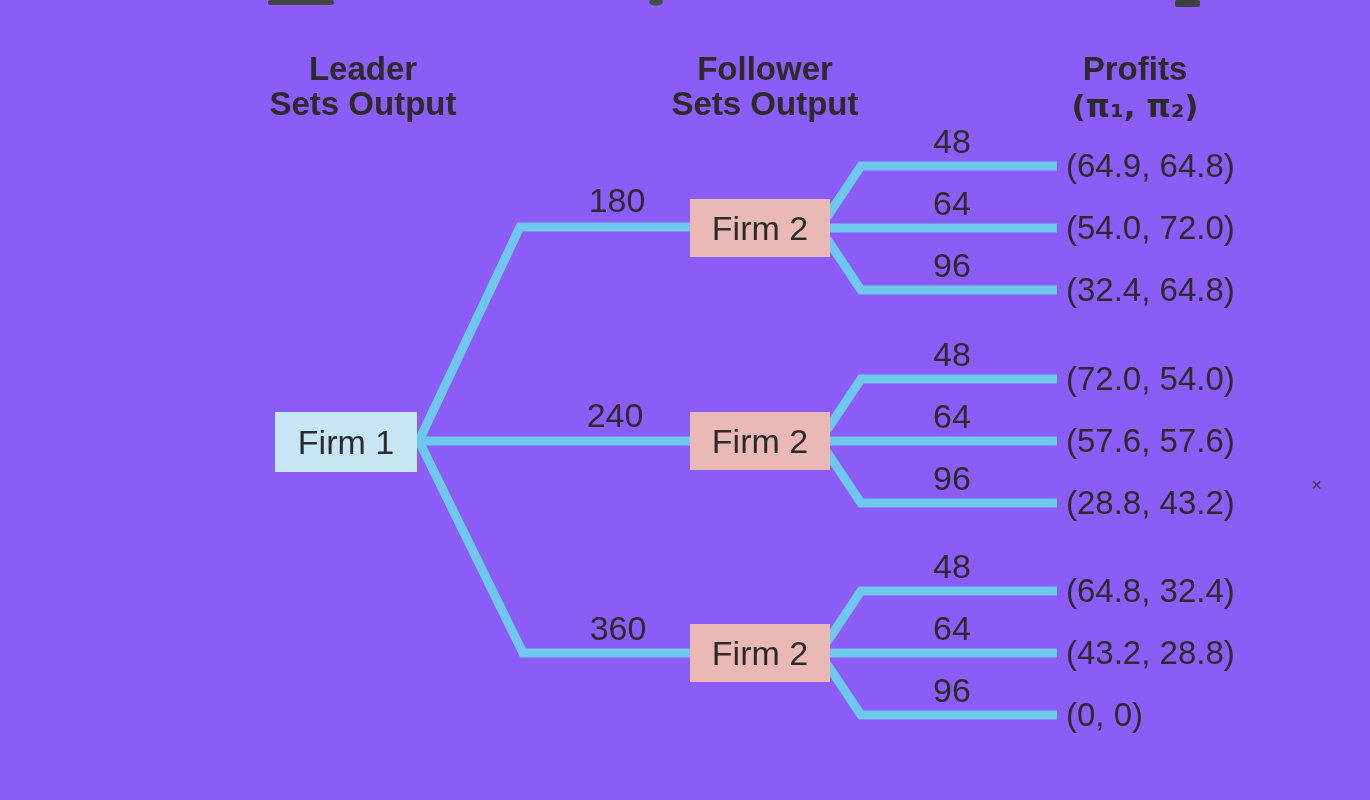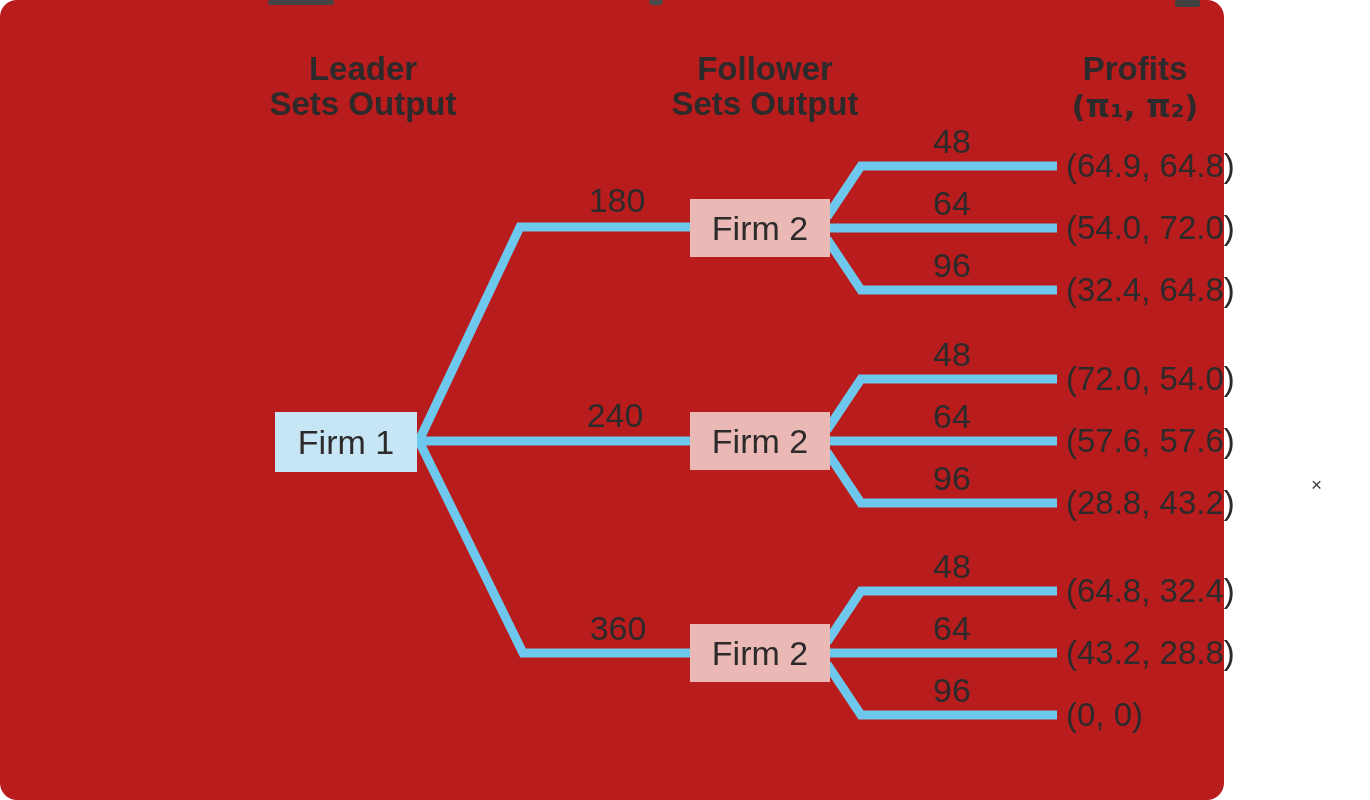--- a/index.html
+++ b/index.html
@@ -5,24 +5,23 @@
   html, body {
     margin: 0;
     padding: 0;
     background: #ffffff;
     width: 1370px;
     height: 800px;
     overflow: hidden;
   }
   .canvas {
     position: relative;
-    width: 1224px;
+    width: 1370px;
     height: 800px;
-    background: #b91c1c;
-    border-radius: 17px;
+    background: #8b5cf6;
   }
   svg text {
     font-family: "Liberation Sans", "DejaVu Sans", sans-serif;
     fill: #2d2a2b;
   }
   .hdr {
     font-size: 33px;
     font-weight: bold;
   }
   .hdr-sub {

